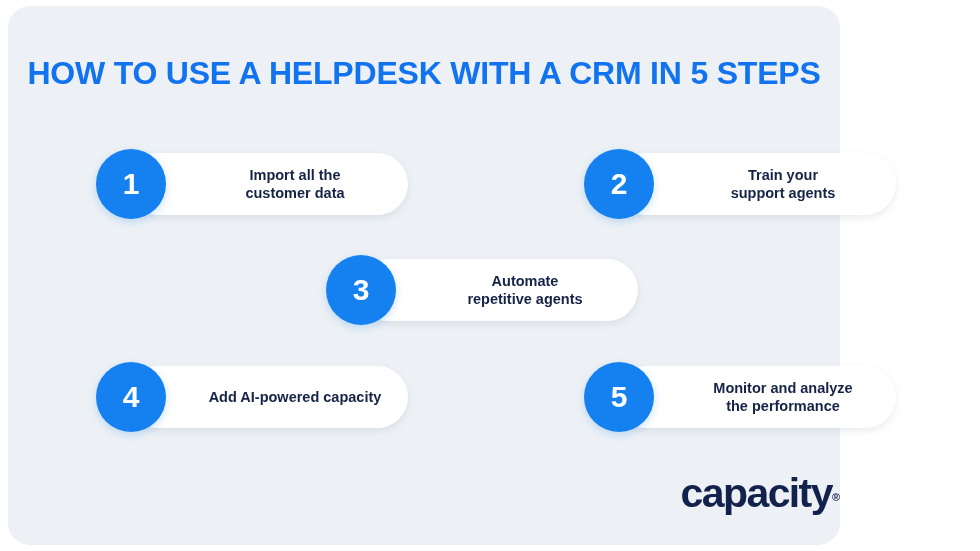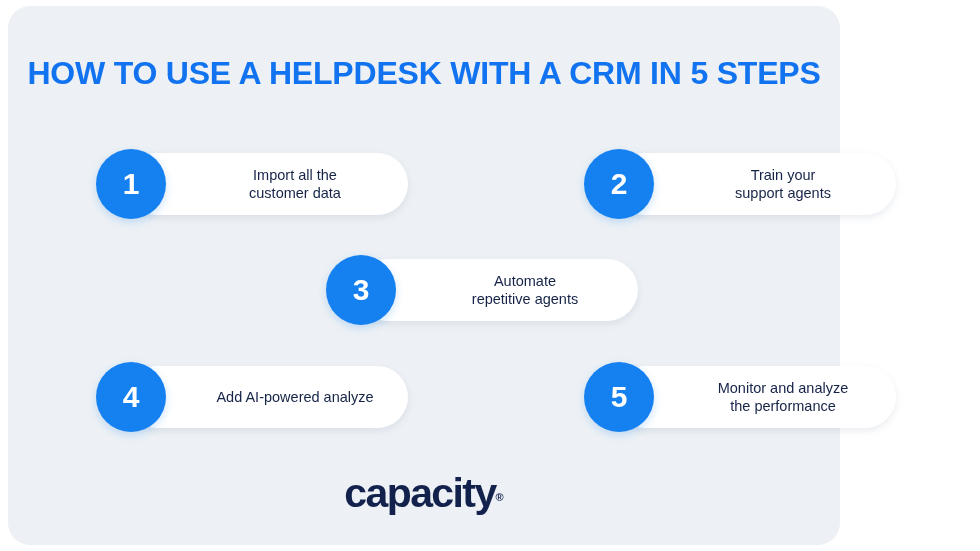--- a/index.html
+++ b/index.html
@@ -68,21 +68,21 @@
 
   .step-card .pill-text {
     position: absolute;
     left: 78px;
     right: 22px;
     top: 50%;
     transform: translateY(-50%);
     text-align: center;
     font-size: 14.5px;
     line-height: 18px;
-    font-weight: normal;
+    font-weight: bold;
     color: #152347;
     font-family: "Liberation Sans", sans-serif;
     white-space: pre-line;
   }
 
   .step-card .num-circle {
     position: absolute;
     left: 0;
     top: -4px;
     width: 70px;
@@ -108,21 +108,21 @@
   .step-2 { left: 576px; top: 147px; }
   .step-3 { left: 318px; top: 253px; }
   .step-4 { left: 88px;  top: 360px; }
   .step-5 { left: 576px; top: 360px; }
 
   .brand-logo {
     position: absolute;
     left: 0;
     bottom: 30px;
     width: 100%;
-    text-align: center;
+    text-align: right;
     color: #13224c;
     font-family: "Liberation Sans", sans-serif;
   }
   .brand-logo .brand-word {
     font-size: 41px;
     font-weight: bold;
     letter-spacing: -1.6px;
     line-height: 44px;
   }
   .brand-logo .brand-tm {
@@ -166,21 +166,21 @@
         <div class="pill-text">Automate
 repetitive agents</div>
       </div>
       <div class="num-circle">
         <span>3</span>
       </div>
     </div>
 
     <div class="step-card step-4">
       <div class="pill">
-        <div class="pill-text">Add AI-powered analyze</div>
+        <div class="pill-text">Add AI-powered capacity</div>
       </div>
       <div class="num-circle">
         <span>4</span>
       </div>
     </div>
 
     <div class="step-card step-5">
       <div class="pill">
         <div class="pill-text">Monitor and analyze
 the performance</div>

